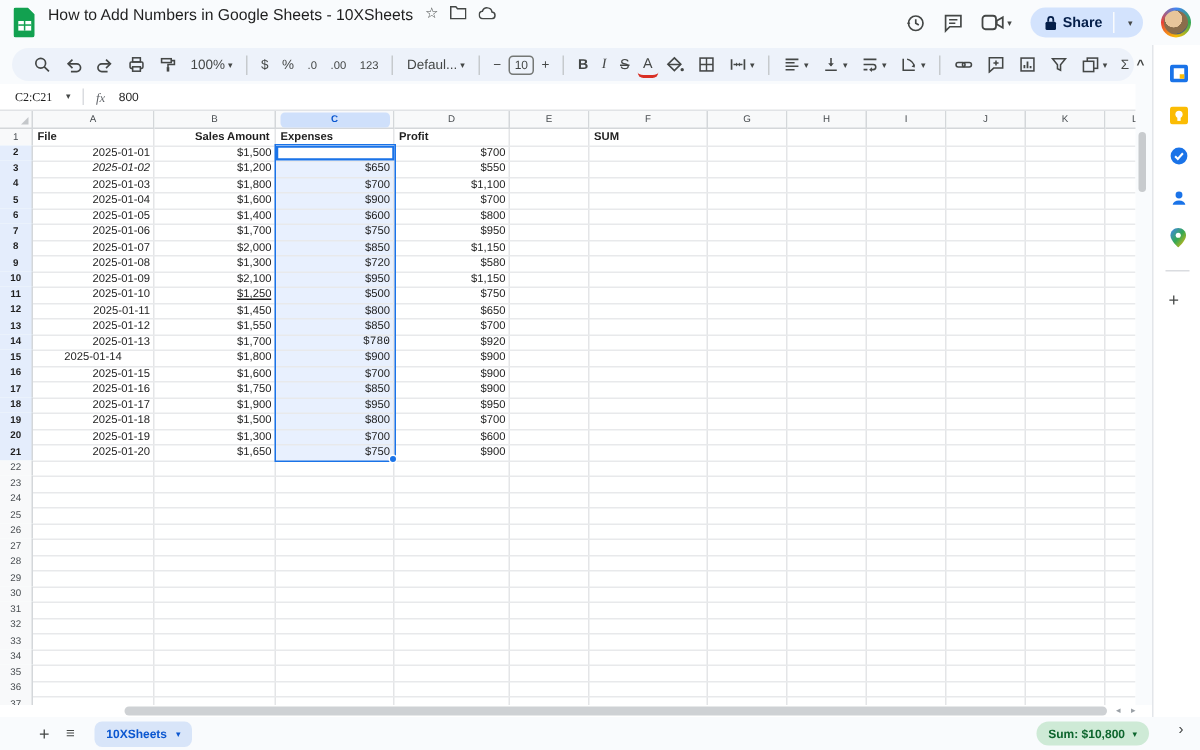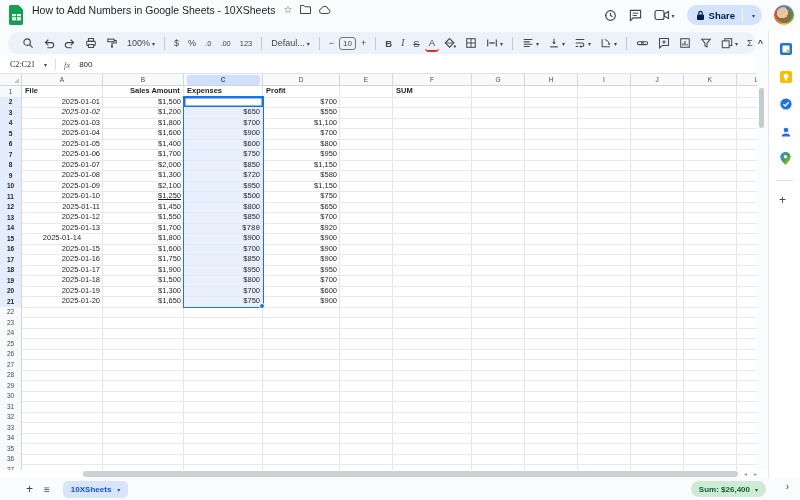--- a/index.html
+++ b/index.html
@@ -539,19 +539,19 @@
   </div>
 
   <div class="abs" id="footer">
     <span id="add-sheet">+</span>
     <span id="all-sheets">≡</span>
     <span id="sheet-tab">
       <span class="lbl">10XSheets</span>
       <span class="caret" style="color:#0b57d0">▾</span>
     </span>
     <span id="sum-pill">
-      <span class="lbl">Sum: $26,400</span>
+      <span class="lbl">Sum: $10,800</span>
       <span class="caret" style="color:#0d652d">▾</span>
     </span>
     <span id="panel-expand">›</span>
   </div>
 
 </div>
 
 </body></html>

